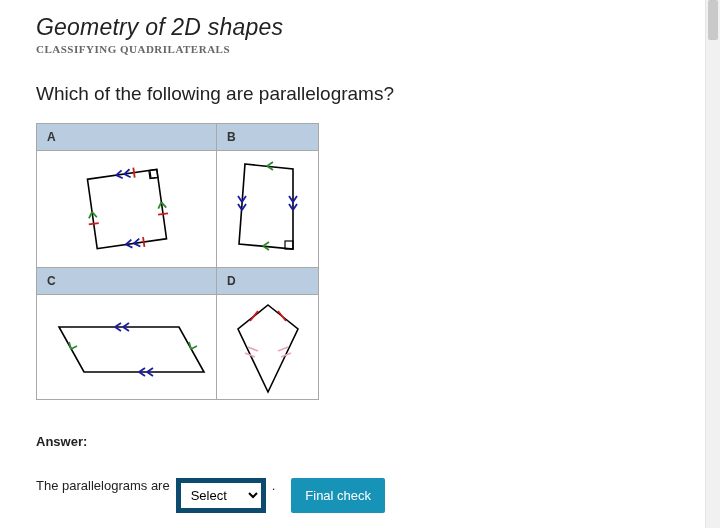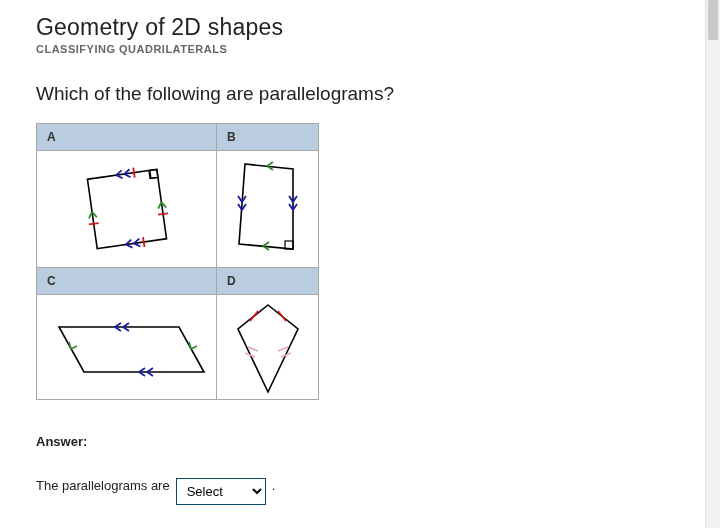--- a/index.html
+++ b/index.html
@@ -33,27 +33,29 @@
     top: 0;
     height: 40px;
     background: #c9c9c9;
     border-radius: 2px;
   }
   h1.title {
     font-size: 23px;
     font-weight: 400;
     margin: 0 0 2px 0;
     letter-spacing: .2px;
+    font-style: italic;
   }
   .subtitle {
     font-size: 11px;
     font-weight: 700;
     letter-spacing: .5px;
     color: #666;
     margin: 0 0 28px 0;
+    font-family: Liberation Serif, serif;
   }
   .question {
     font-size: 19px;
     margin: 0 0 18px 0;
   }
   table.shapes {
     border-collapse: collapse;
     border: 1px solid #a8a8a8;
   }
   table.shapes th {
@@ -82,21 +84,21 @@
     margin-bottom: 29px;
   }
   .answer-row {
     display: flex;
     gap: 6px;
     font-size: 13px;
   }
   select.answer-select {
     font-size: 13px;
     padding: 4px 6px;
-    border: 1px solid #0c4a6e;
+    border: 5px solid #0c4a6e;
     background: #fff;
     width: 90px;
   }
   button.final-check {
     background: #1693b7;
     color: #fff;
     border: none;
     font-size: 13px;
     padding: 9px 14px;
     border-radius: 2px;
@@ -237,18 +239,19 @@
     </table>
 
   <div class="answer-label">Answer:</div>
 
   <div class="answer-row">
     <span>The parallelograms are</span>
     <select class="answer-select">
       <option>Select</option>
     </select>
     <span>.</span>
+    <button class="final-check">Final check</button>
   </div>
 
   <div class="scrollbar">
     <div class="scrollbar-thumb"></div>
   </div>
 </div>
 
 </body></html>

